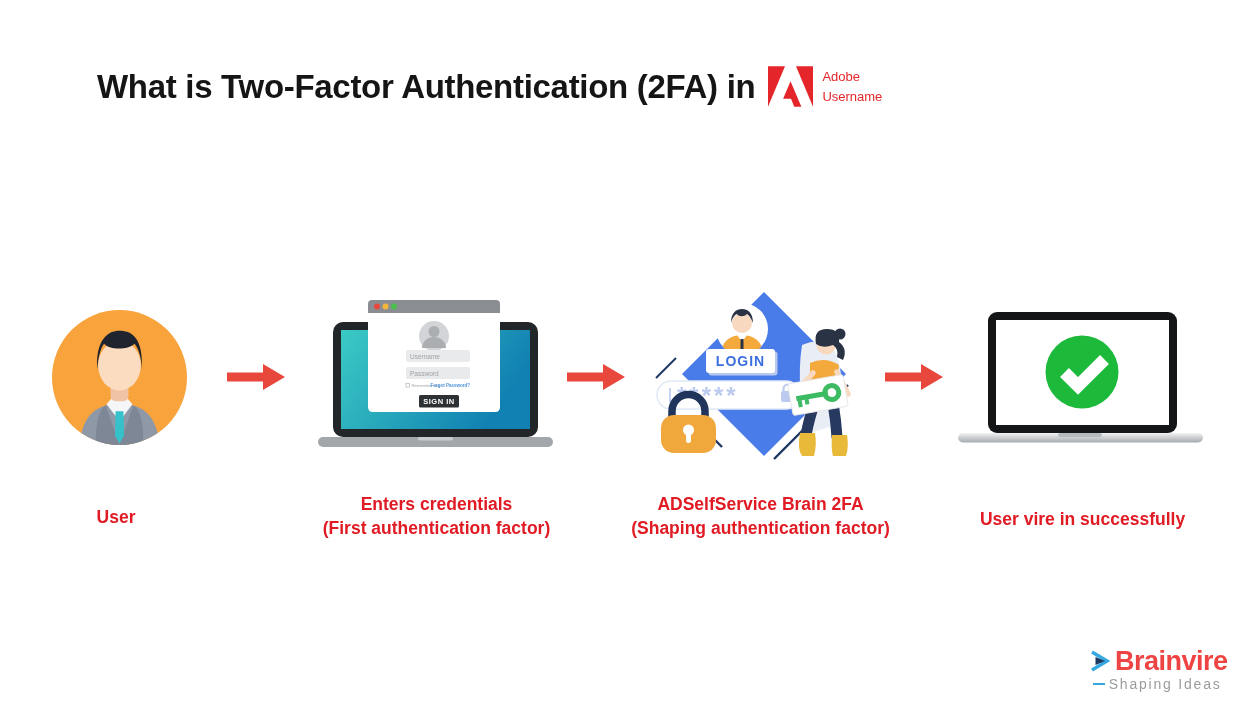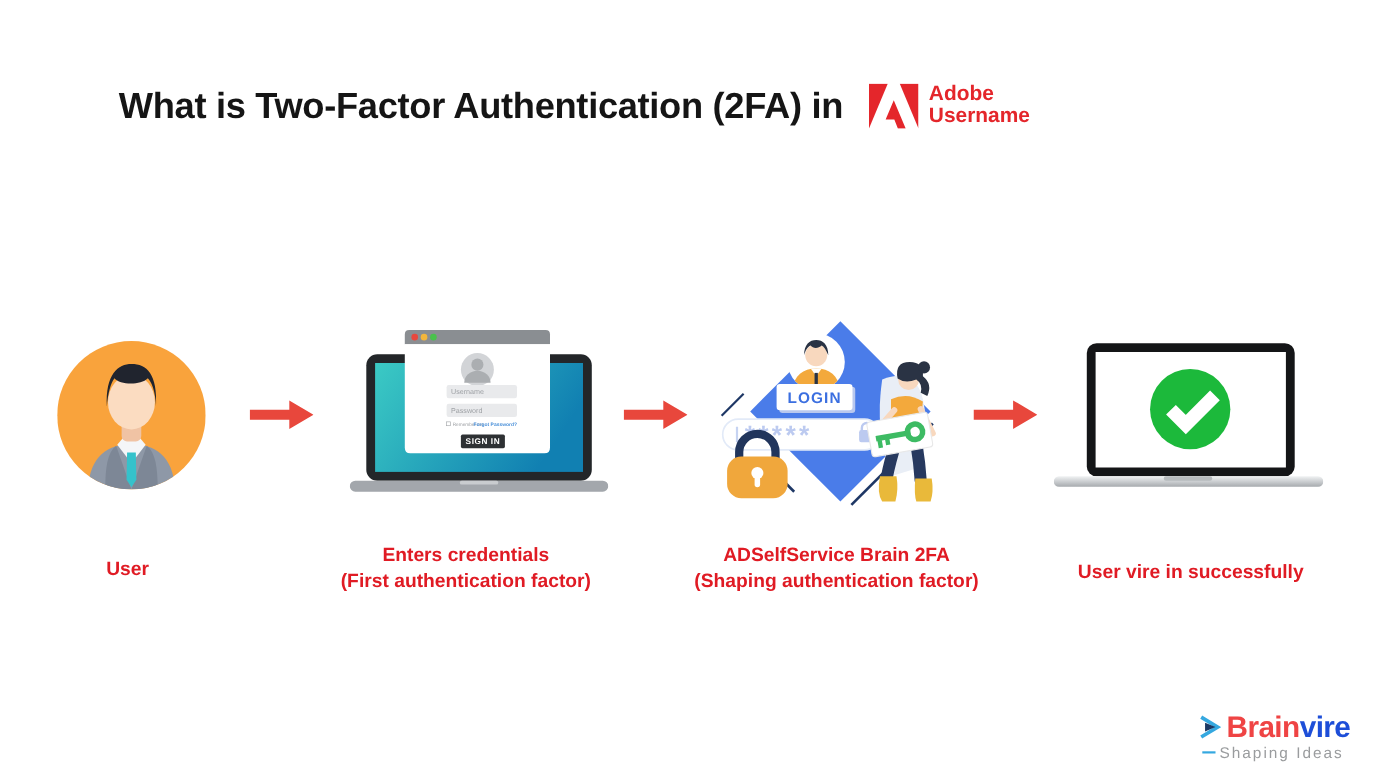--- a/index.html
+++ b/index.html
@@ -4,49 +4,49 @@
 <style>
   html,body{margin:0;padding:0;}
   body{
     width:1250px;height:703px;background:#ffffff;position:relative;overflow:hidden;
     font-family:"Liberation Sans","DejaVu Sans",sans-serif;
   }
   .stage{position:absolute;inset:0;}
 
   
   .title-row{position:absolute;left:97px;top:66px;display:flex;align-items:center;gap:13px;}
-  .main-title{margin:11px;font-size:33px;font-weight:800;color:#151515;letter-spacing:-0.3px;white-space:nowrap;}
+  .main-title{margin:0;font-size:33px;font-weight:800;color:#151515;letter-spacing:-0.3px;white-space:nowrap;}
   .adobe-block{display:flex;align-items:center;gap:9px;}
-  .adobe-text{color:#E4262B;font-weight:700;font-size:19px;line-height:20px;}
+  .adobe-text{color:#E4262B;font-weight:400;font-size:13px;line-height:20px;}
 
   
   .illo{position:absolute;}
   #illo-user{left:52px;top:310px;width:135px;height:135px;}
   #illo-login{left:318px;top:292px;width:235px;height:160px;}
   #illo-2fa{left:650px;top:283px;width:230px;height:180px;}
   #illo-success{left:958px;top:308px;width:245px;height:140px;}
   .arrow{position:absolute;width:58px;height:32px;}
   #arrow-1{left:227px;top:361px;}
   #arrow-2{left:567px;top:361px;}
   #arrow-3{left:885px;top:361px;}
 
   
   .caption{position:absolute;color:#E01B24;font-weight:700;font-size:17.5px;line-height:24px;text-align:center;}
   .caption span{display:block;}
   #cap-1{left:46px;top:505px;width:140px;}
-  #cap-2{left:271px;top:492px;width:305px;}
+  #cap-2{left:284px;top:492px;width:305px;}
   #cap-3{left:598px;top:492px;width:325px;}
   #cap-4{left:935px;top:507px;width:295px;}
 
   
   .footer-brand{position:absolute;left:1090px;top:647px;}
   .brand-row{display:flex;align-items:center;gap:5px;}
   .brand-text{font-size:27px;font-weight:800;letter-spacing:-0.5px;line-height:28px;}
   .brand-text .b1{color:#ef4444;display:inline;}
-  .brand-text .b2{color:#1d4ed8;display:inline;}
+  .brand-text .b2{color:#ef4444;display:inline;}
   .tagline{display:flex;align-items:center;justify-content:flex-end;gap:4px;margin-top:1px;padding-right:6px;}
   .tagline .dash{width:12px;height:2px;background:#35A8E0;}
   .tagline .tg{font-size:14px;letter-spacing:1.8px;color:#9A9C9E;font-weight:400;}
 
   svg text{font-family:"Liberation Sans","DejaVu Sans",sans-serif;}
 </style>
 </head>
 <body>
 
 <div class="stage">

